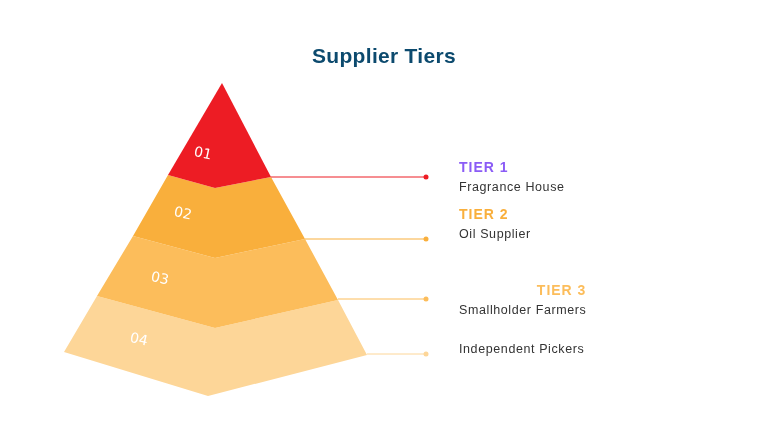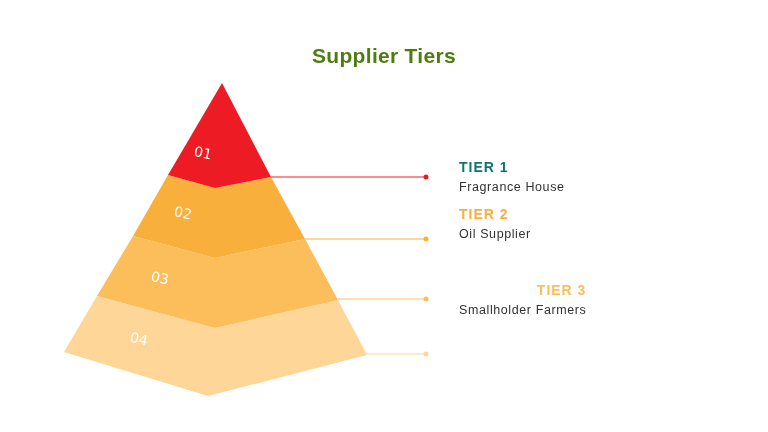--- a/index.html
+++ b/index.html
@@ -1,19 +1,19 @@
 <!DOCTYPE html>
 <html><head>
 <meta charset="utf-8">
 <style>
   html, body { margin:0; padding:0; background:#ffffff; }
   body { width:768px; height:432px; position:relative; overflow:hidden;
          font-family:"Liberation Sans", "DejaVu Sans", sans-serif; }
   .title { position:absolute; left:0; top:44px; width:768px; text-align:center;
-           font-size:21px; font-weight:bold; color:#4d7c0f; letter-spacing:0.3px; }
+           font-size:21px; font-weight:bold; color:#0c4a6e; letter-spacing:0.3px; }
   svg.pyr { position:absolute; left:0; top:0; }
   .tier { position:absolute; left:459px; }
   .tier .name { font-size:14px; font-weight:bold; letter-spacing:1px; line-height:16px; }
   .tier .desc { font-size:12.5px; color:#333333; letter-spacing:0.6px; margin-top:5px;text-align:center; }
   .num { font-family:"DejaVu Sans", sans-serif; fill:#ffffff; font-size:14px; }
 </style>
 </head>
 <body>
 
 <div class="title">Supplier Tiers</div>
@@ -45,25 +45,26 @@
     <line x1="338" y1="299" x2="426" y2="299" stroke="#fcbd5b" stroke-width="1"></line>
     <circle cx="426" cy="299" r="2.5" fill="#fcbd5b"></circle>
   </g>
   <g>
     <line x1="367" y1="354" x2="426" y2="354" stroke="#fdd698" stroke-width="1"></line>
     <circle cx="426" cy="354" r="2.5" fill="#fdd698"></circle>
   </g>
 </svg>
 
 <div class="tier" style="top:159px;">
-  <div class="name" style="color:#0f766e;">TIER 1</div>
+  <div class="name" style="color:#8b5cf6;">TIER 1</div>
   <div class="desc">Fragrance House</div>
 </div>
 <div class="tier" style="top:206px;">
   <div class="name" style="color:#f9af3c;">TIER 2</div>
   <div class="desc">Oil Supplier</div>
 </div>
 <div class="tier" style="top:282px;">
   <div class="name" style="color:#fcbd5b;text-align:right;">TIER 3</div>
   <div class="desc">Smallholder Farmers</div>
 </div>
 <div class="tier" style="top:337px;">
+  <div class="desc">Independent Pickers</div>
 </div>
 
 </body></html>

